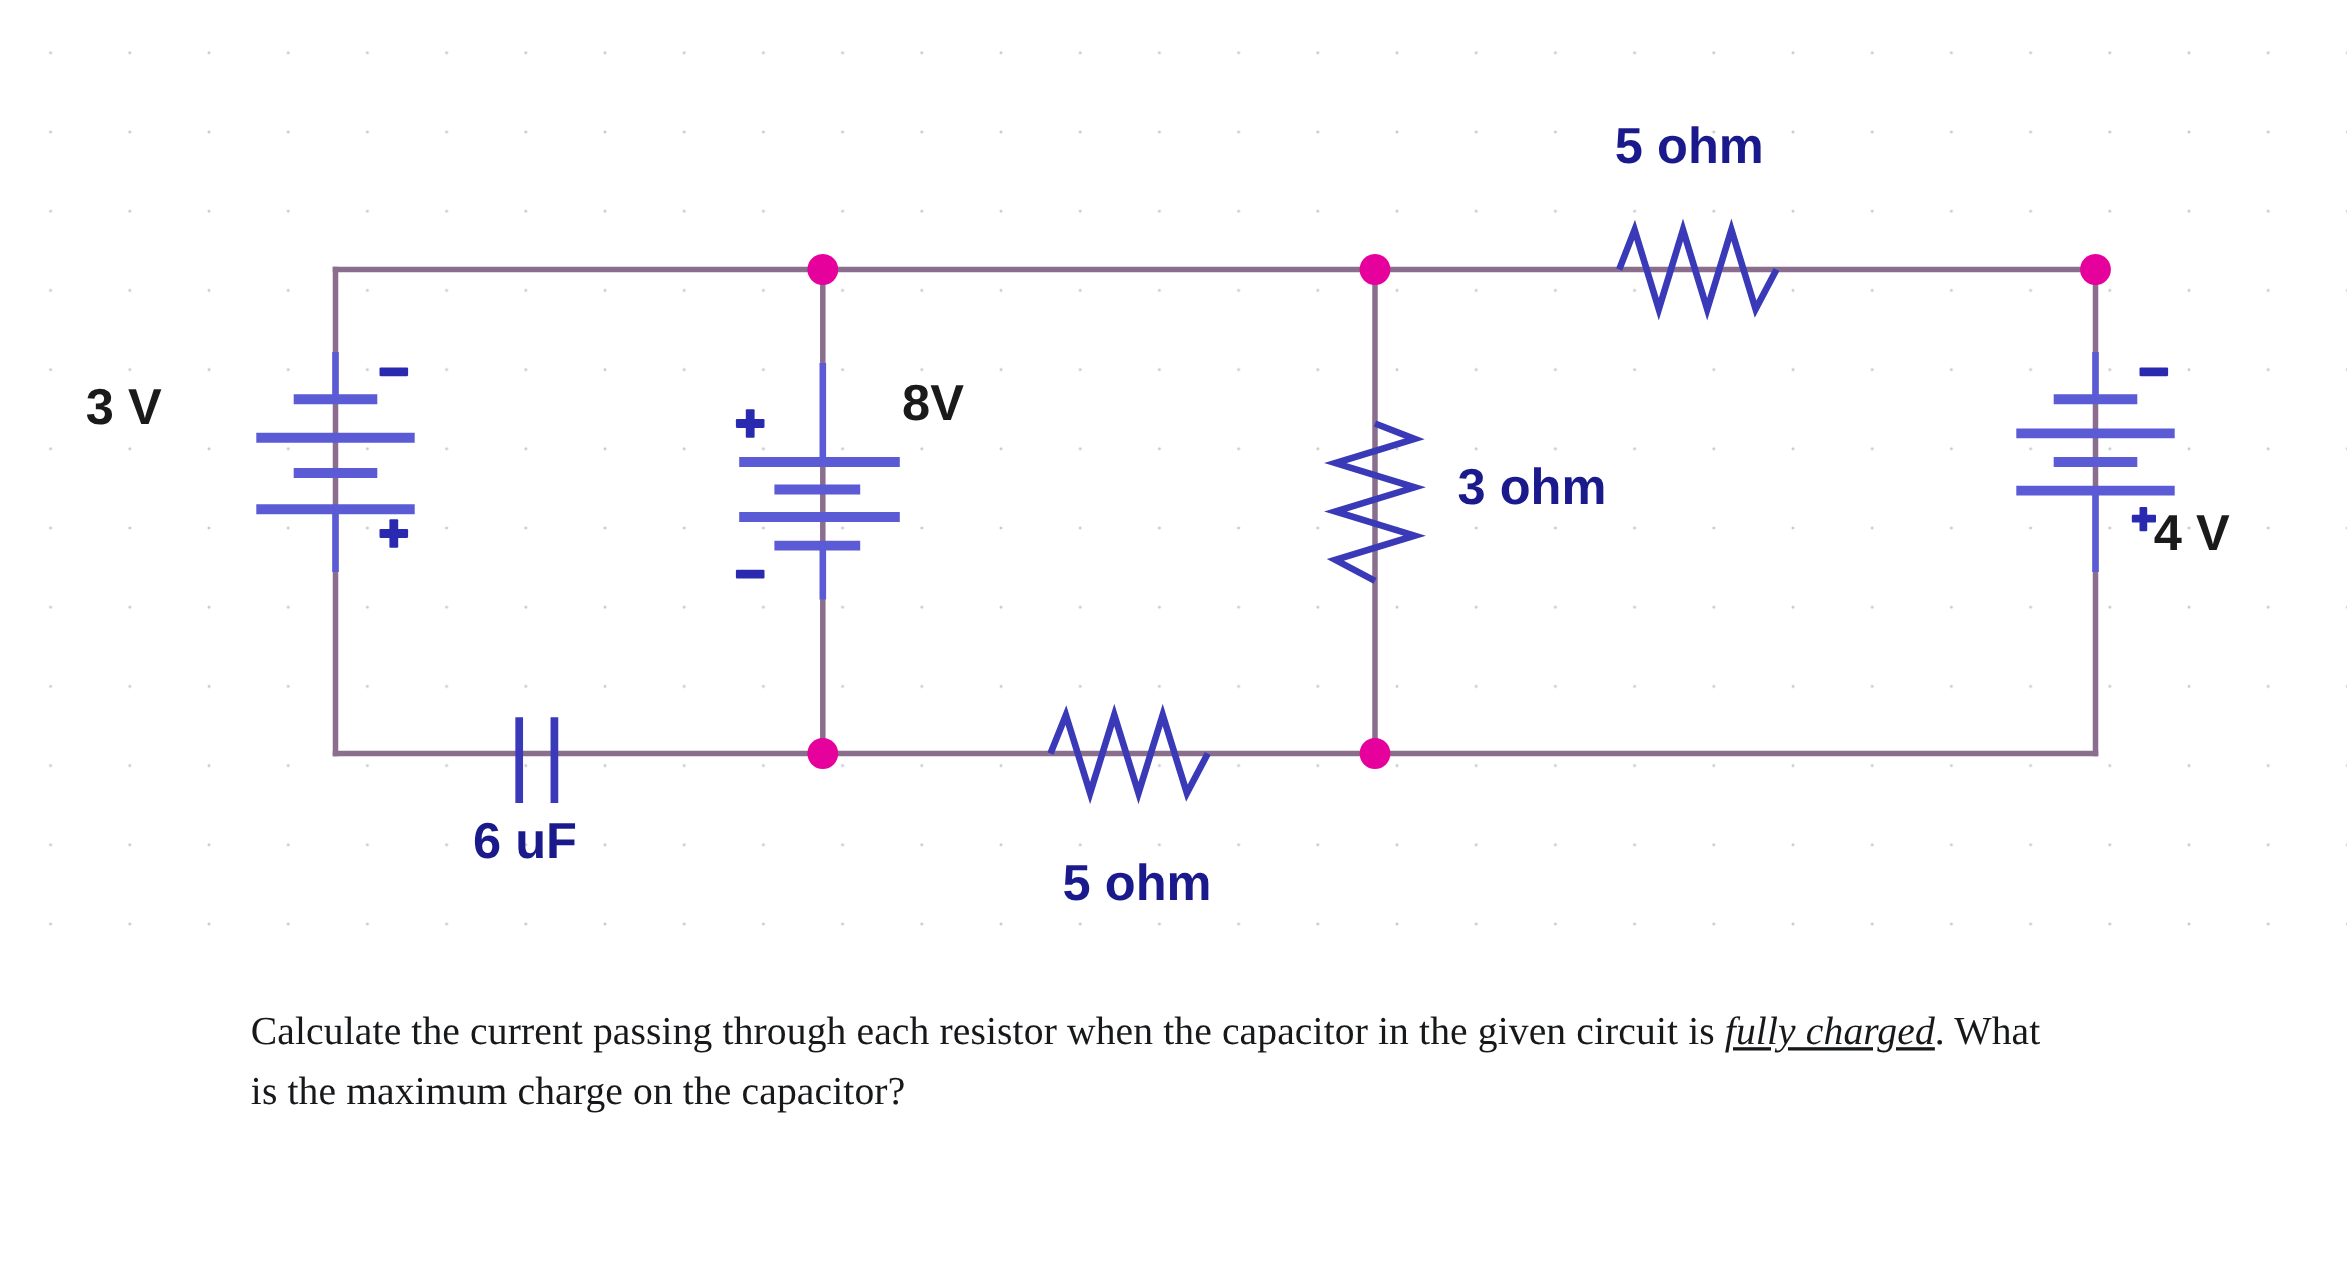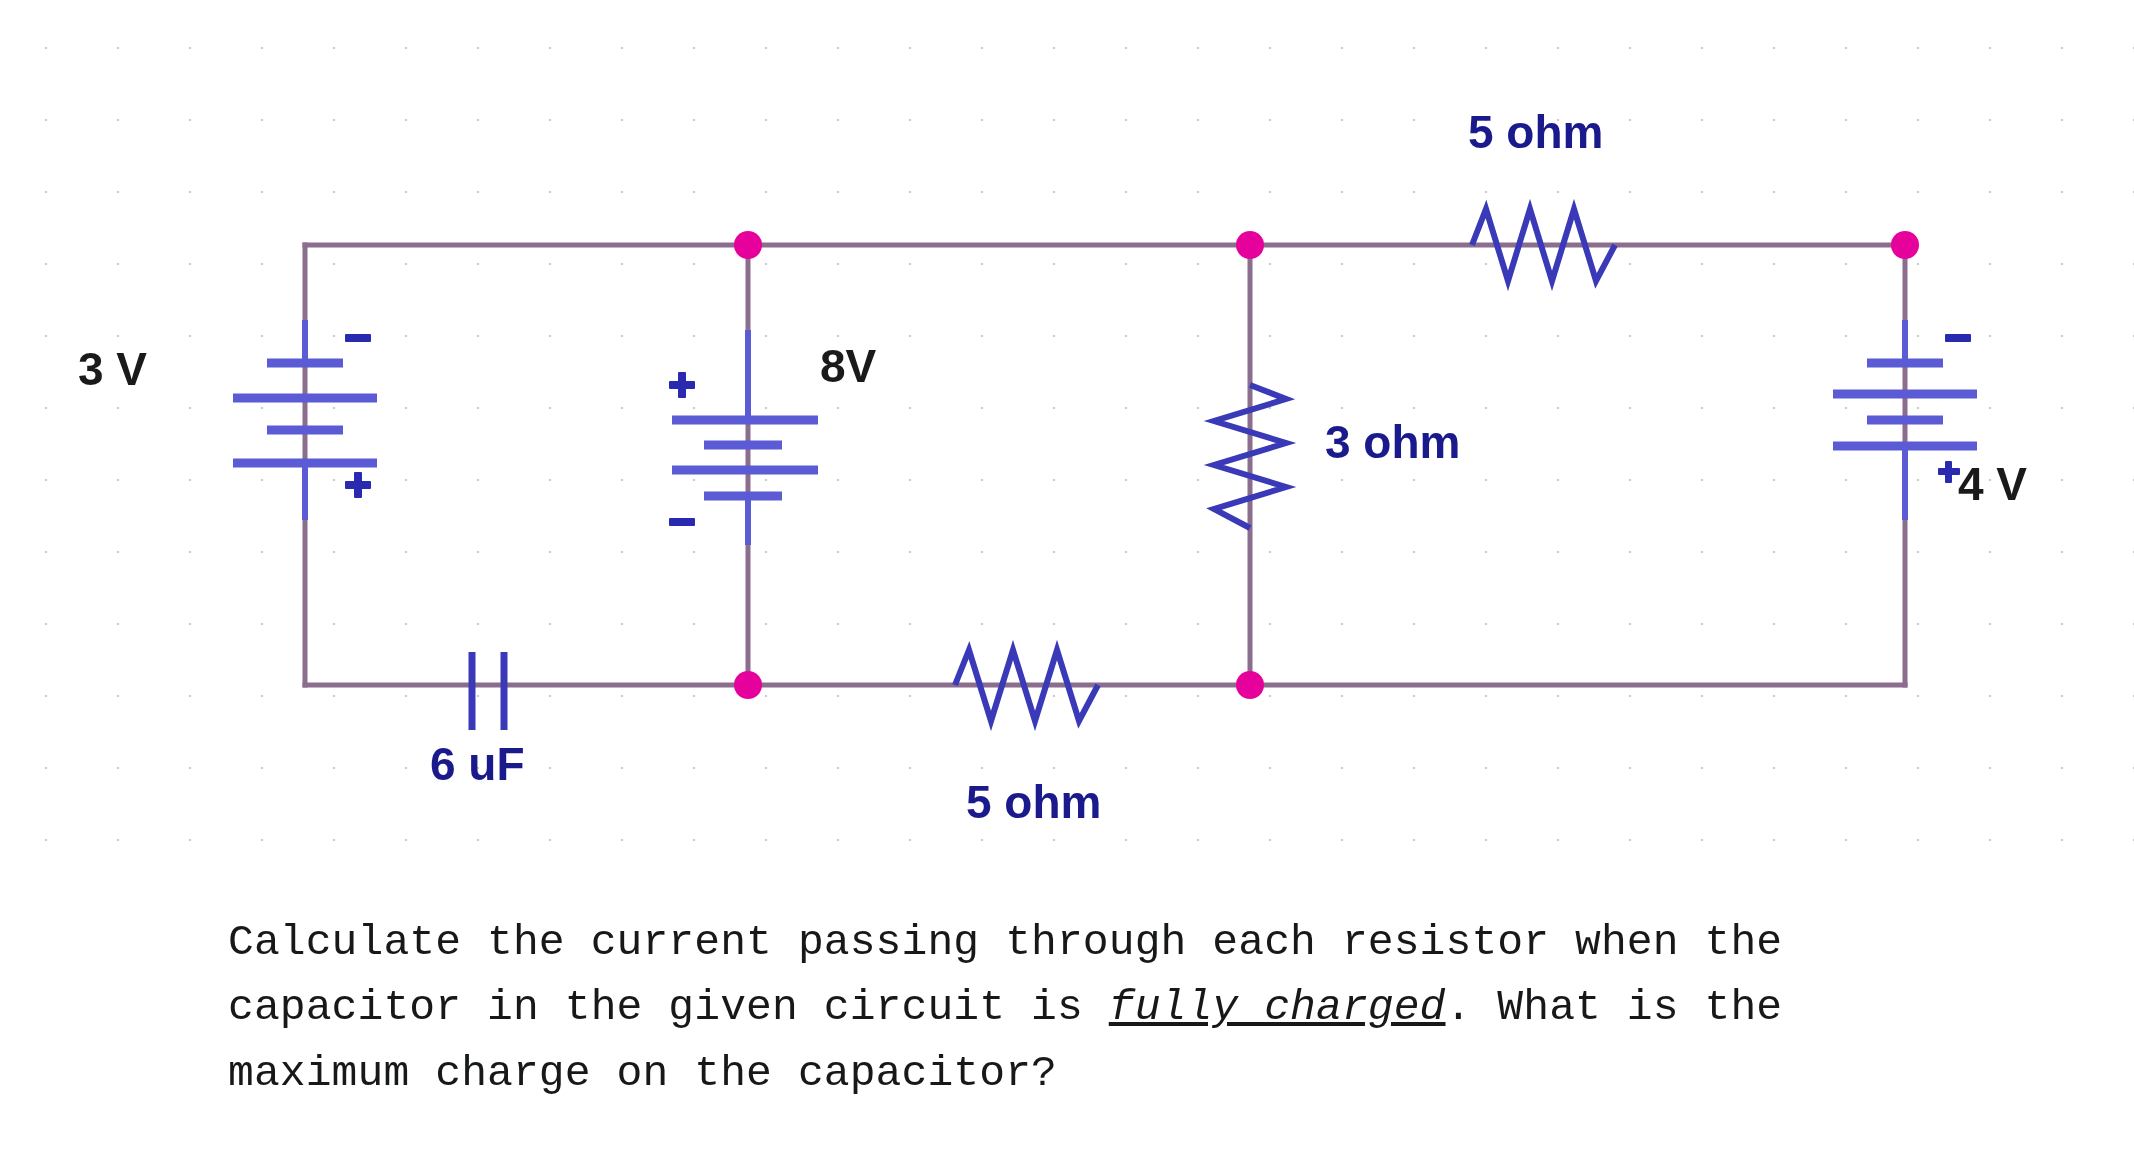--- a/index.html
+++ b/index.html
@@ -37,22 +37,22 @@
     left: 0;
     top: 0;
     width: 2134px;
     height: 880px;
   }
   #caption {
     position: absolute;
     left: 228px;
     top: 910px;
     width: 1660px;
-    font-family: Liberation Mono, monospace;
-    font-size: 43px;
+    font-family: Liberation Serif, serif;
+    font-size: 36px;
     line-height: 1.52;
     color: #17181a;
     letter-spacing: 0.1px;
   }
   #caption .em {
     font-style: italic;
     text-decoration: underline;
     text-underline-offset: 3px;
   }
   .svg-text-label {

